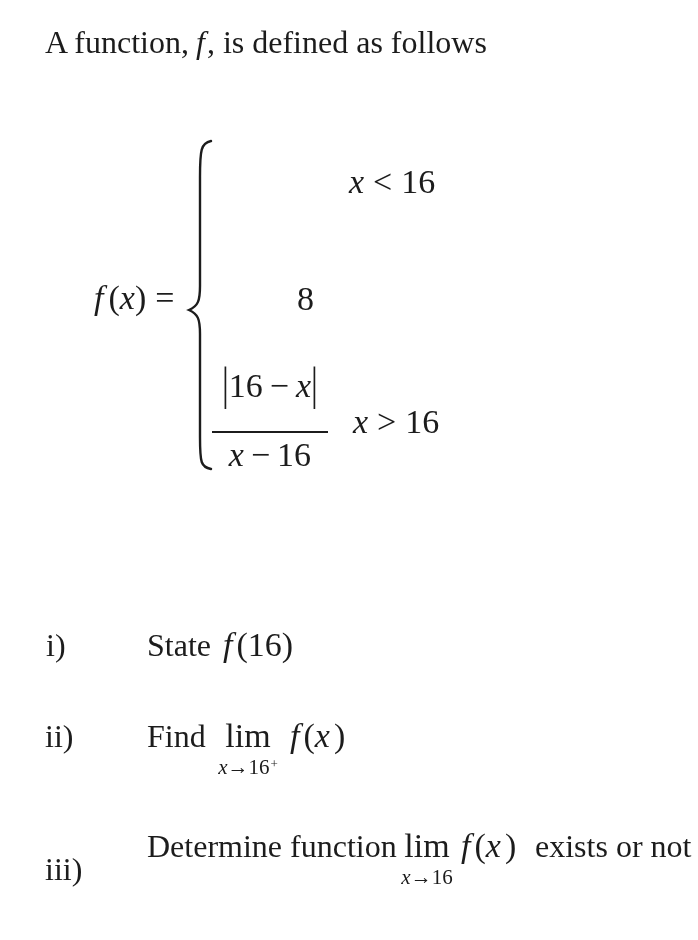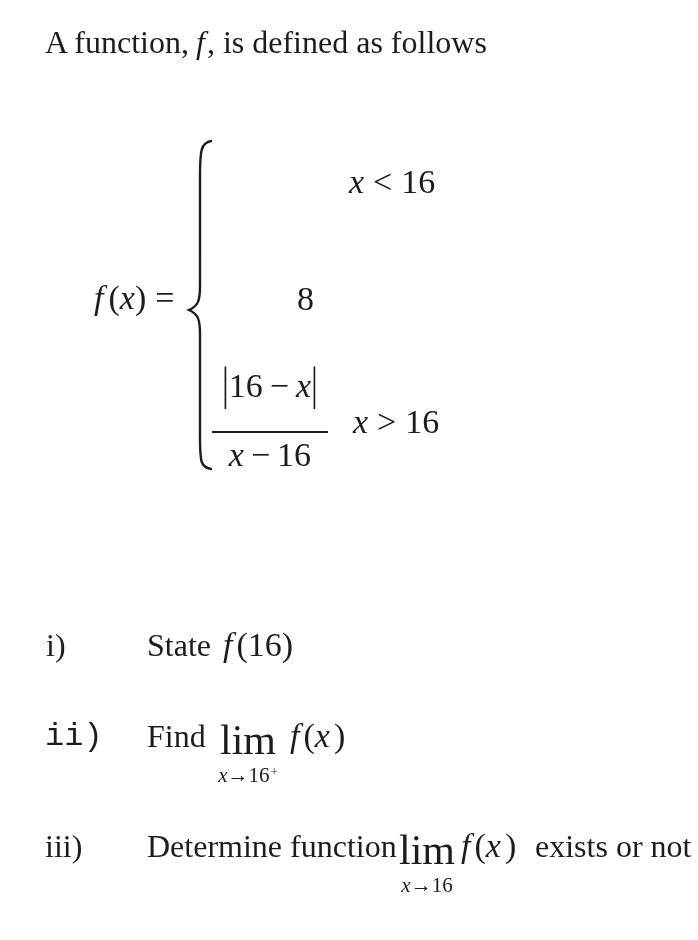--- a/index.html
+++ b/index.html
@@ -50,21 +50,21 @@
   
   .vbar {
     display: inline-block;
     font-style: normal;
     transform: scaleY(1.35);
     transform-origin: center 60%;
   }
 
   
   .limblk { text-align: center; }
-  .limblk .lim { display: block; font-size: 42px; line-height: 1; font-family: Liberation Serif, serif; }
+  .limblk .lim { display: block; font-size: 34px; line-height: 1; font-family: Liberation Serif, serif; }
   .limblk .limsub { display: block; font-size: 21px; line-height: 1; margin-top: 4px; }
   .limblk .limsub sup { font-size: 13px; vertical-align: 6px; margin-left: 1px; }
 
   .fx .it { margin-right: 4px; }
 
   .brace-svg { display: block; }
 </style>
 </head>
 <body>
 
@@ -104,31 +104,31 @@
   <div class="abs math cond" style="left:353px; top:404px;">
     <span class="it">x</span><span class="op">&gt;</span><span>16</span>
   </div>
 
   <div class="abs q" style="left:46px; top:628px;">i)</div>
   <div class="abs q" style="left:147px; top:628px;">State</div>
   <div class="abs math fx" style="left:223px; top:627px;">
     <span class="it">f</span><span>(</span><span>16</span><span>)</span>
   </div>
 
-  <div class="abs q" style="left:45px; top:719px;font-family:Liberation Mono, monospace;">ii)</div>
+  <div class="abs q" style="left:45px; top:719px;">ii)</div>
   <div class="abs q" style="left:147px; top:719px;">Find</div>
   <div class="abs limblk" style="left:212px; top:719px; width:72px;">
     <span class="lim">lim</span>
     <span class="limsub"><span class="it">x</span><span>→</span><span>16</span><sup>+</sup></span>
   </div>
   <div class="abs math fx" style="left:290px; top:718px;">
     <span class="it">f</span><span>(</span><span class="it">x</span><span>)</span>
   </div>
 
-  <div class="abs q" style="left:45px; top:829px;">iii)</div>
+  <div class="abs q" style="left:45px; top:852px;">iii)</div>
   <div class="abs q" style="left:147px; top:829px;">Determine function</div>
   <div class="abs limblk" style="left:396px; top:829px; width:62px;">
     <span class="lim">lim</span>
     <span class="limsub"><span class="it">x</span><span>→</span><span>16</span></span>
   </div>
   <div class="abs math fx" style="left:461px; top:828px;">
     <span class="it">f</span><span>(</span><span class="it">x</span><span>)</span>
   </div>
   <div class="abs q" style="left:535px; top:829px;">exists or not</div>
 

